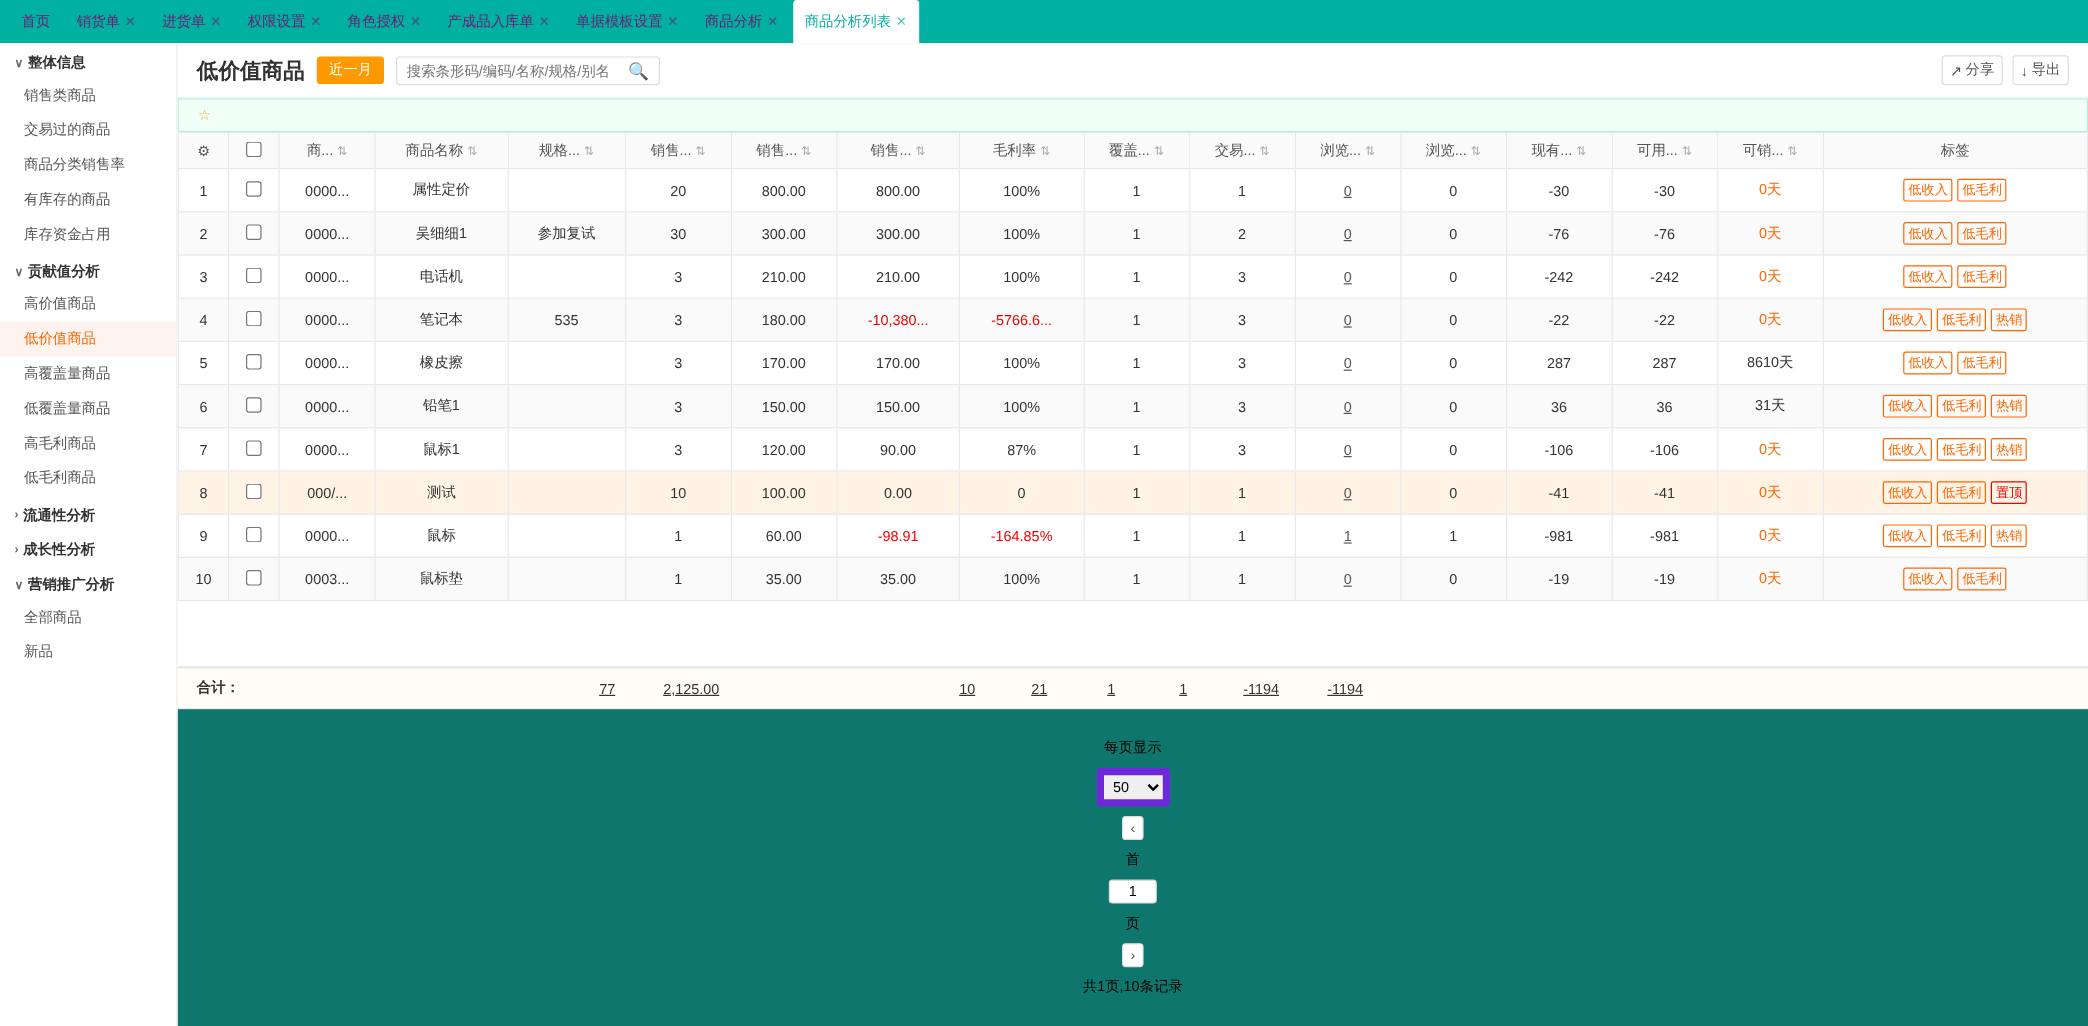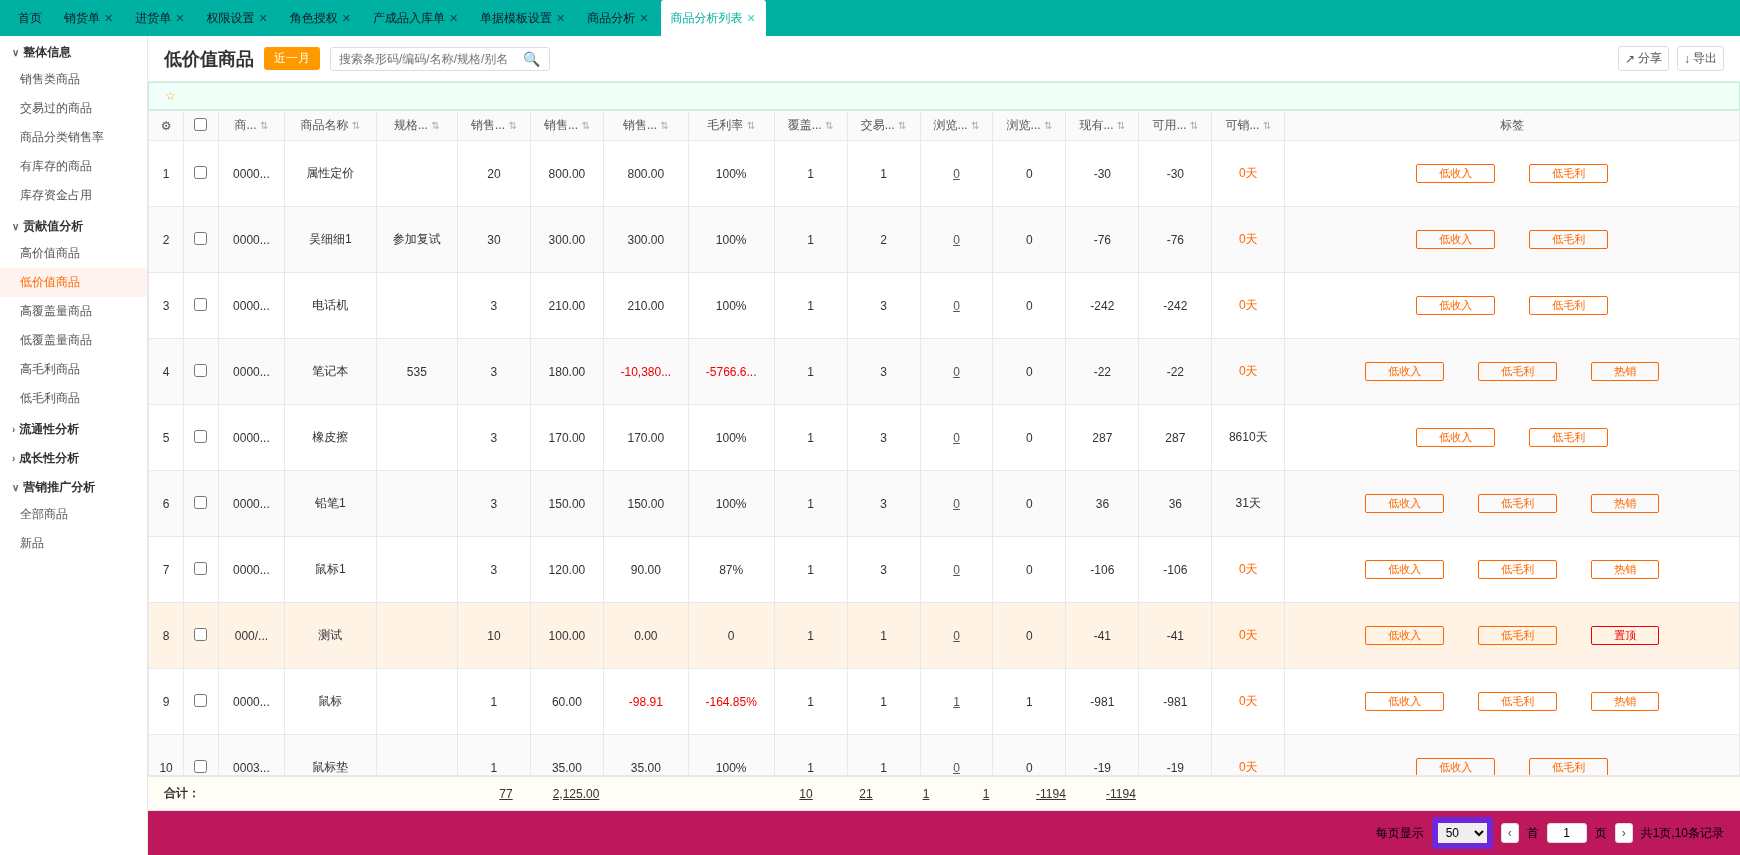--- a/index.html
+++ b/index.html
@@ -8,21 +8,21 @@
     
     .top-nav {
       display: flex;
       align-items: center;
       background: #00b0a0;
       height: 36px;
       padding: 0 8px;
       gap: 2px;
     }
     .nav-item {
-      color: #0f172a;
+      color: #701a75;
       padding: 4px 10px;
       cursor: pointer;
       white-space: nowrap;
       border-radius: 3px 3px 0 0;
       display: flex;
       align-items: center;
       gap: 4px;
       height: 36px;
     }
     .nav-item.active { background: #fff; color: #00b0a0; }
@@ -154,24 +154,24 @@
       border: 1px solid #e8e8e8;
       padding: 6px 6px;
       text-align: center;
       color: #333;
       white-space: nowrap;
     }
     tbody tr:nth-child(even) { background: #fafafa; }
     tbody tr.highlight { background: #fff3e6; }
     .tag {
       display: inline-block;
-      padding: 1px 22px;
+      padding: 1px 3px;
       border-radius: 2px;
       font-size: 11px;
-      margin: 17px;
+      margin: 2px;
     }
     .tag-orange { color: #f60; border: 1px solid #f60; }
     .tag-red { color: #e00; border: 1px solid #e00; }
     .underline { text-decoration: underline; color: #555; cursor: pointer; }
 
     
     .table-footer {
       border-top: 2px solid #e8e8e8;
       background: #fffdf5;
       padding: 8px 16px;
@@ -183,24 +183,25 @@
     }
     .footer-label { font-weight: bold; margin-right: 16px; }
     .footer-values { display: flex; gap: 0; flex: 1; text-decoration: underline; }
     .footer-cell { text-align: center; padding: 0 4px; }
 
     
     .pagination-bar {
       display: flex;
       align-items: center;
       justify-content: flex-end;
-      padding: 6px 16px;
+      padding: 24px 16px;
       border-top: 1px solid #e8e8e8;
       gap: 8px;
-      background: #be185d;
+      background: #0f766e;
+      flex-direction: column;
     }
     .page-size-select {
       border: 6px solid #6d28d9;
       border-radius: 3px;
       padding: 2px 4px;
     }
     .page-btn {
       border: 1px solid #ddd;
       background: #fff;
       border-radius: 3px;

